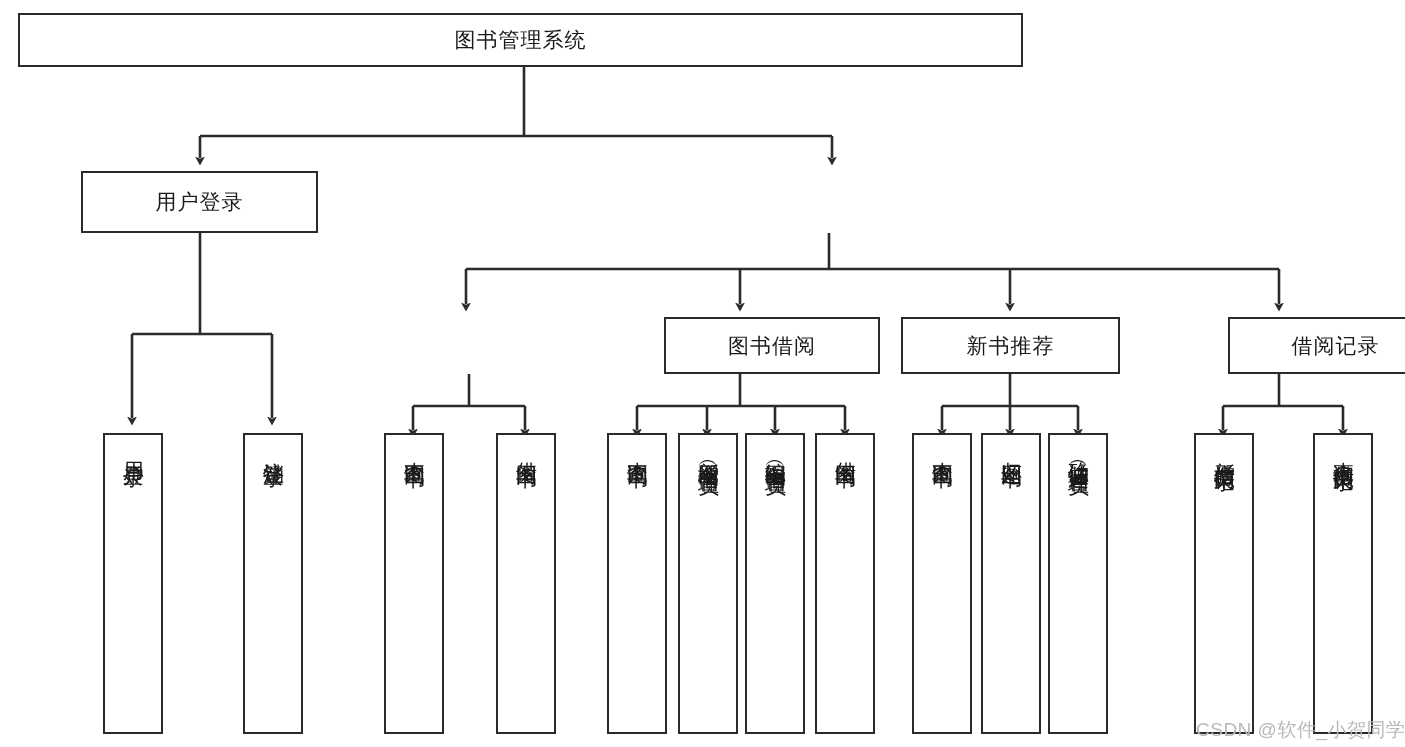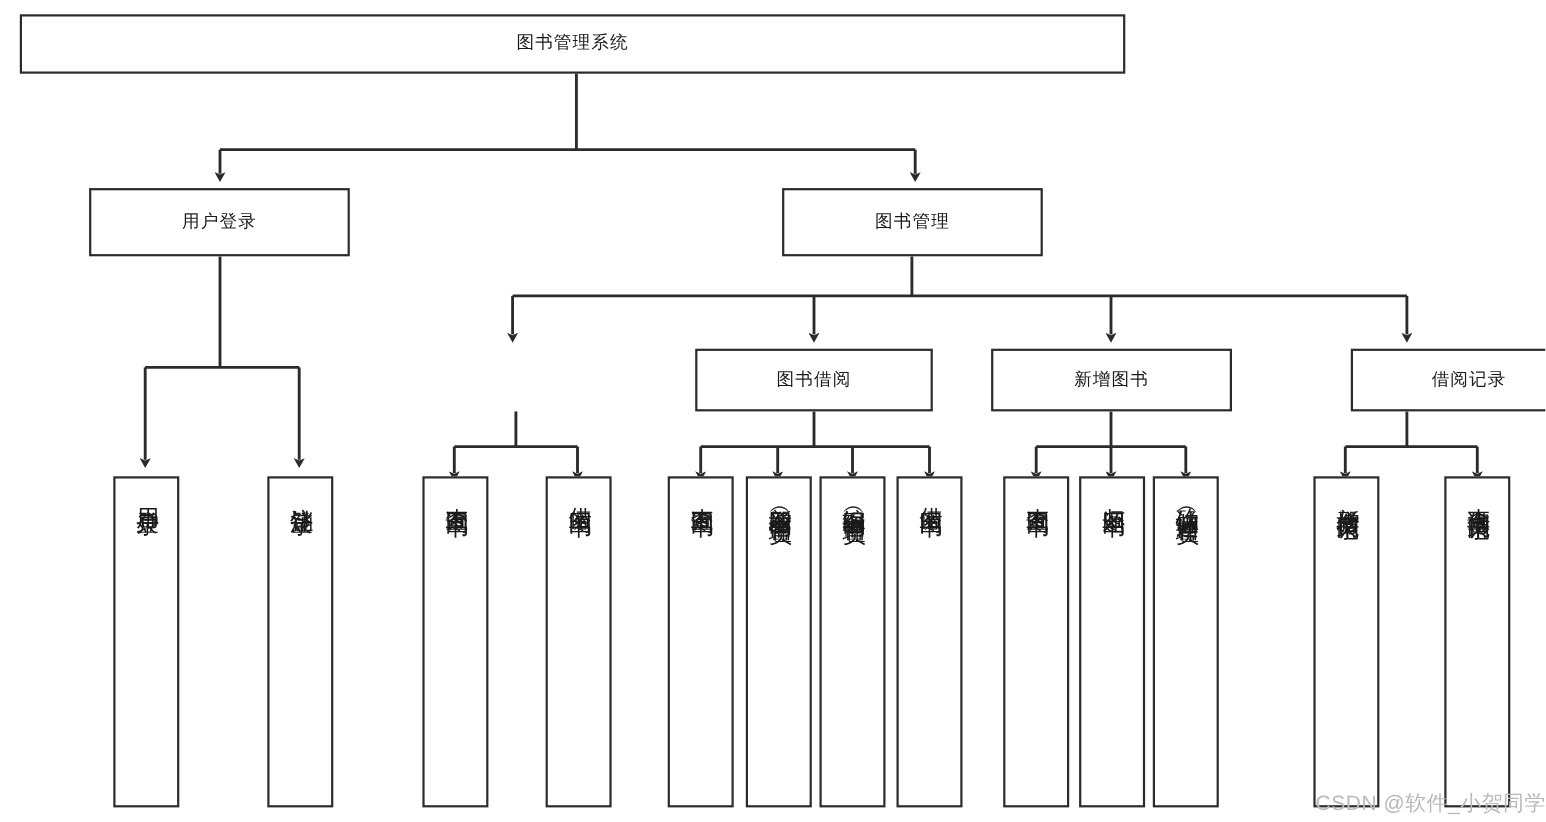--- a/index.html
+++ b/index.html
@@ -30,21 +30,21 @@
     background: #ffffff;
     display: flex;
     align-items: center;
     justify-content: center;
     color: #1a1a1a;
   }
   .node.root {
     border-width: 2px;
   }
   .node .label-h {
-    font-size: 16px;
+    font-size: 21px;
     line-height: 1.1;
     letter-spacing: 1px;
     white-space: nowrap;
   }
   .node.leaf {
     align-items: flex-start;
     justify-content: center;
     padding-top: 10px;
   }
   .node.leaf .label-v {
@@ -120,31 +120,28 @@
   </svg>
 
   <div class="node root" style="left:18px; top:13px; width:1005px; height:54px;">
     <span class="label-h">图书管理系统</span>
   </div>
 
   <div class="node" style="left:81px; top:171px; width:237px; height:62px;">
     <span class="label-h">用户登录</span>
   </div>
 
-  <div class="node" style="left:711px; top:171px; width:237px; height:62px;">
-    <span class="label-h">图书管理</span>
-  </div>
-
-
-  <div class="node" style="left:632px; top:317px; width:216px; height:57px;">
+
+
+  <div class="node" style="left:664px; top:317px; width:216px; height:57px;">
     <span class="label-h">图书借阅</span>
   </div>
 
   <div class="node" style="left:901px; top:317px; width:219px; height:57px;">
-    <span class="label-h">新增图书</span>
+    <span class="label-h">新书推荐</span>
   </div>
 
   <div class="node" style="left:1228px; top:317px; width:215px; height:57px;">
     <span class="label-h">借阅记录</span>
   </div>
 
   <div class="node leaf" style="left:103px; top:433px; width:60px; height:301px;">
     <span class="label-v">用户登录</span>
   </div>
 

